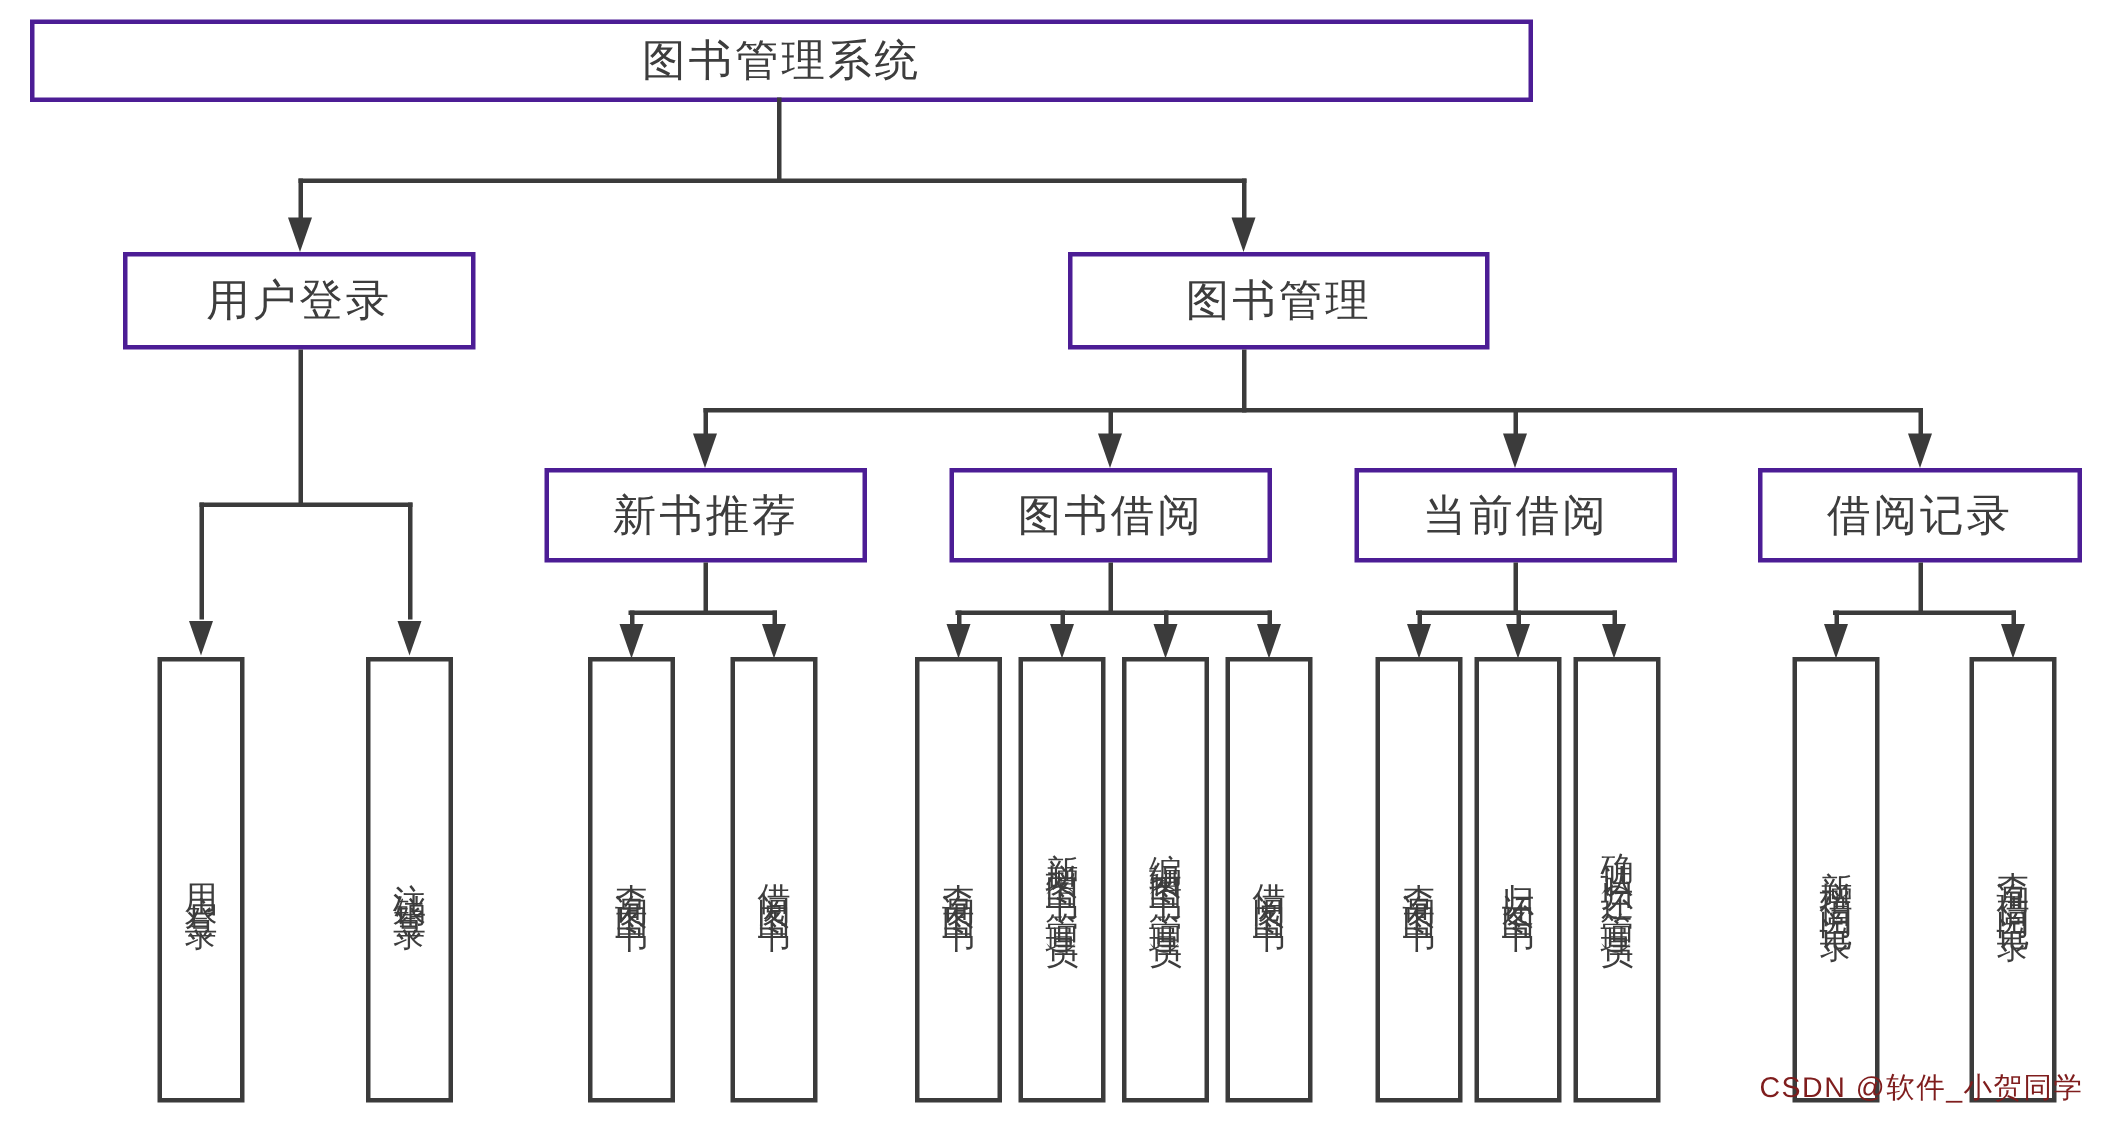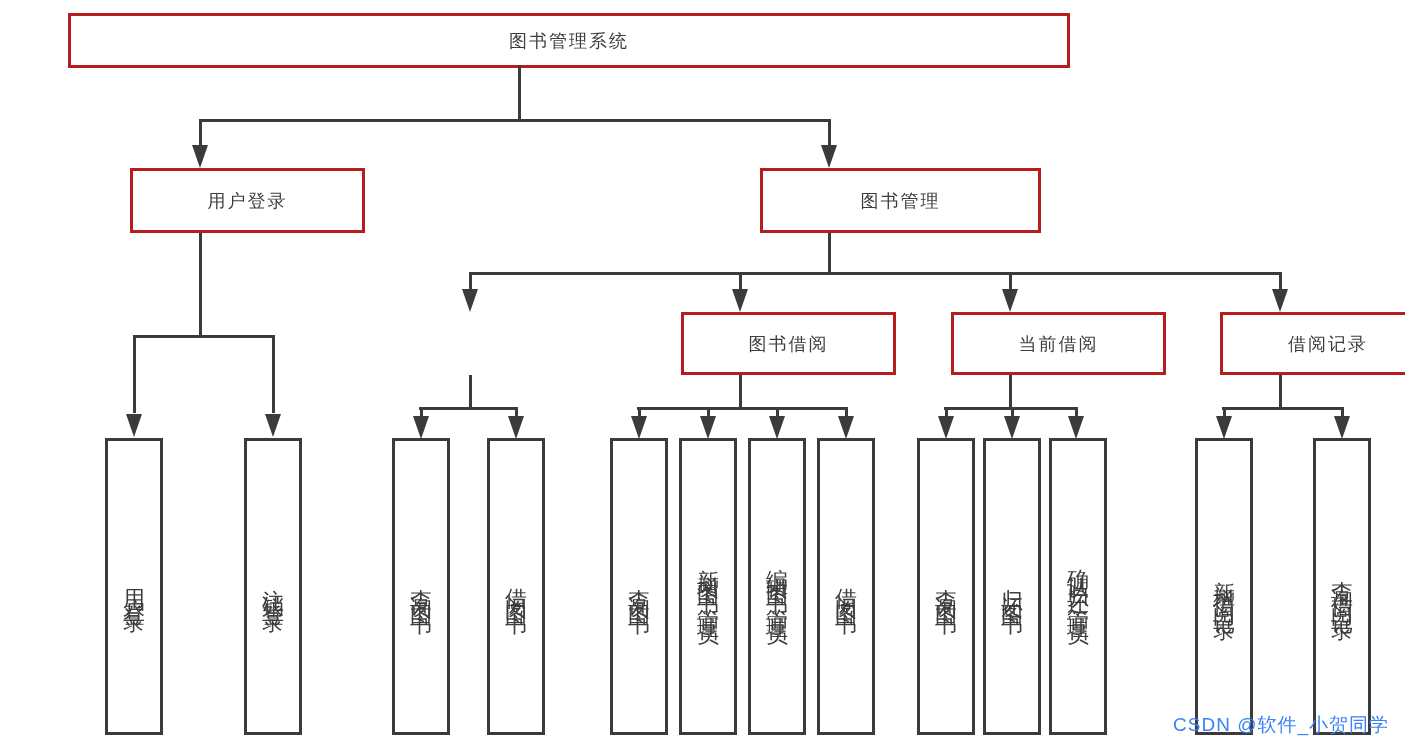--- a/index.html
+++ b/index.html
@@ -1,43 +1,43 @@
 <!DOCTYPE html>
 <html><head>
 <meta charset="utf-8">
 <style>
   html,body{margin:0;padding:0;background:#fff;}
   .canvas{
     position:relative;width:1405px;height:747px;background:#ffffff;overflow:hidden;
     font-family:"Liberation Sans","DejaVu Sans",sans-serif;color:#3d3d3d;
   }
   .hbox{
-    position:absolute;background:#fff;border:3px solid #b91c1c;box-sizing:border-box;
+    position:absolute;background:#fff;border:3px solid #4c1d95;box-sizing:border-box;
     display:flex;align-items:center;justify-content:center;
-    font-size:18px;letter-spacing:2px;color:#3d3d3d;margin-left:48px;
+    font-size:29px;letter-spacing:2px;color:#3d3d3d;
   }
   .vbox{
     position:absolute;background:#fff;border:3px solid #3b3b3b;box-sizing:border-box;
     display:flex;align-items:center;justify-content:center;
     top:438px;width:58px;height:297px;
   }
   .vbox span{
     writing-mode:vertical-rl;text-orientation:mixed;
     font-size:22px;letter-spacing:8px;color:#3d3d3d;line-height:1;
   }
   .hline{position:absolute;height:3px;background:#3b3b3b;}
   .vline{position:absolute;width:3px;background:#3b3b3b;}
   .arrow{
     position:absolute;width:0;height:0;
     border-left:8px solid transparent;border-right:8px solid transparent;
     border-top:23px solid #3b3b3b;
   }
   .watermark{
     position:absolute;right:16px;bottom:9px;
-    color:#3b82f6;font-size:19px;letter-spacing:1px;white-space:nowrap;
+    color:#7f1d1d;font-size:19px;letter-spacing:1px;white-space:nowrap;
   }
 </style>
 </head>
 <body>
 
 <div class="canvas">
 
   <div class="hbox" style="left:20px;top:13px;width:1002px;height:55px">
     <span>图书管理系统</span>
   </div>
@@ -67,20 +67,23 @@
   <div class="hline" style="left:469px;top:272px;width:813px"></div>
   <div class="vline" style="left:469px;top:272px;height:20px"></div>
   <div class="arrow" style="left:462px;top:289px"></div>
   <div class="vline" style="left:739px;top:272px;height:20px"></div>
   <div class="arrow" style="left:732px;top:289px"></div>
   <div class="vline" style="left:1009px;top:272px;height:20px"></div>
   <div class="arrow" style="left:1002px;top:289px"></div>
   <div class="vline" style="left:1279px;top:272px;height:20px"></div>
   <div class="arrow" style="left:1272px;top:289px"></div>
 
+  <div class="hbox" style="left:363px;top:312px;width:215px;height:63px">
+    <span>新书推荐</span>
+  </div>
   <div class="hbox" style="left:903px;top:312px;width:215px;height:63px">
     <span>当前借阅</span>
   </div>
   <div class="hbox" style="left:633px;top:312px;width:215px;height:63px">
     <span>图书借阅</span>
   </div>
   <div class="hbox" style="left:1172px;top:312px;width:216px;height:63px">
     <span>借阅记录</span>
   </div>
 

